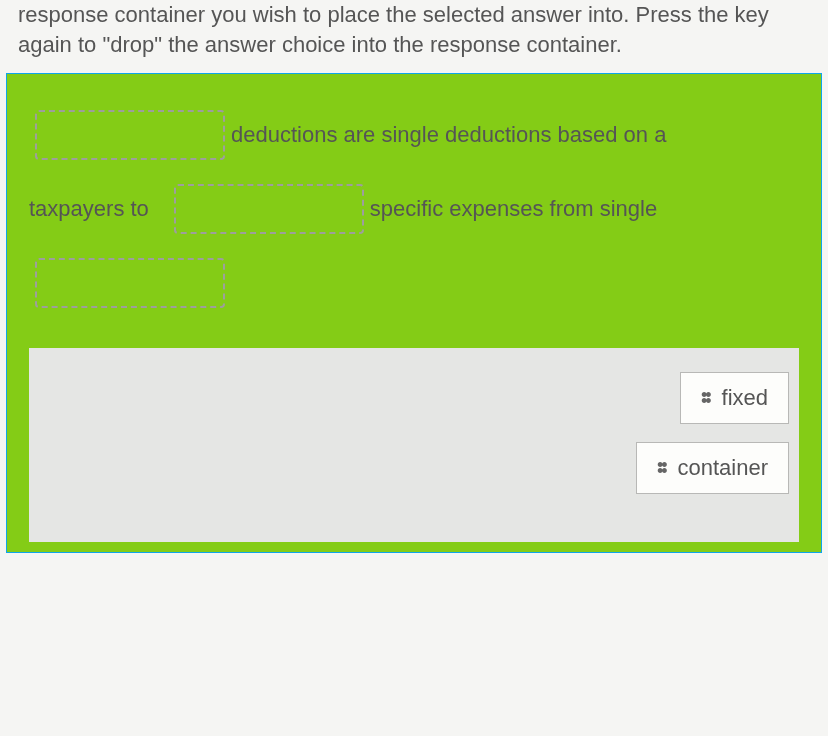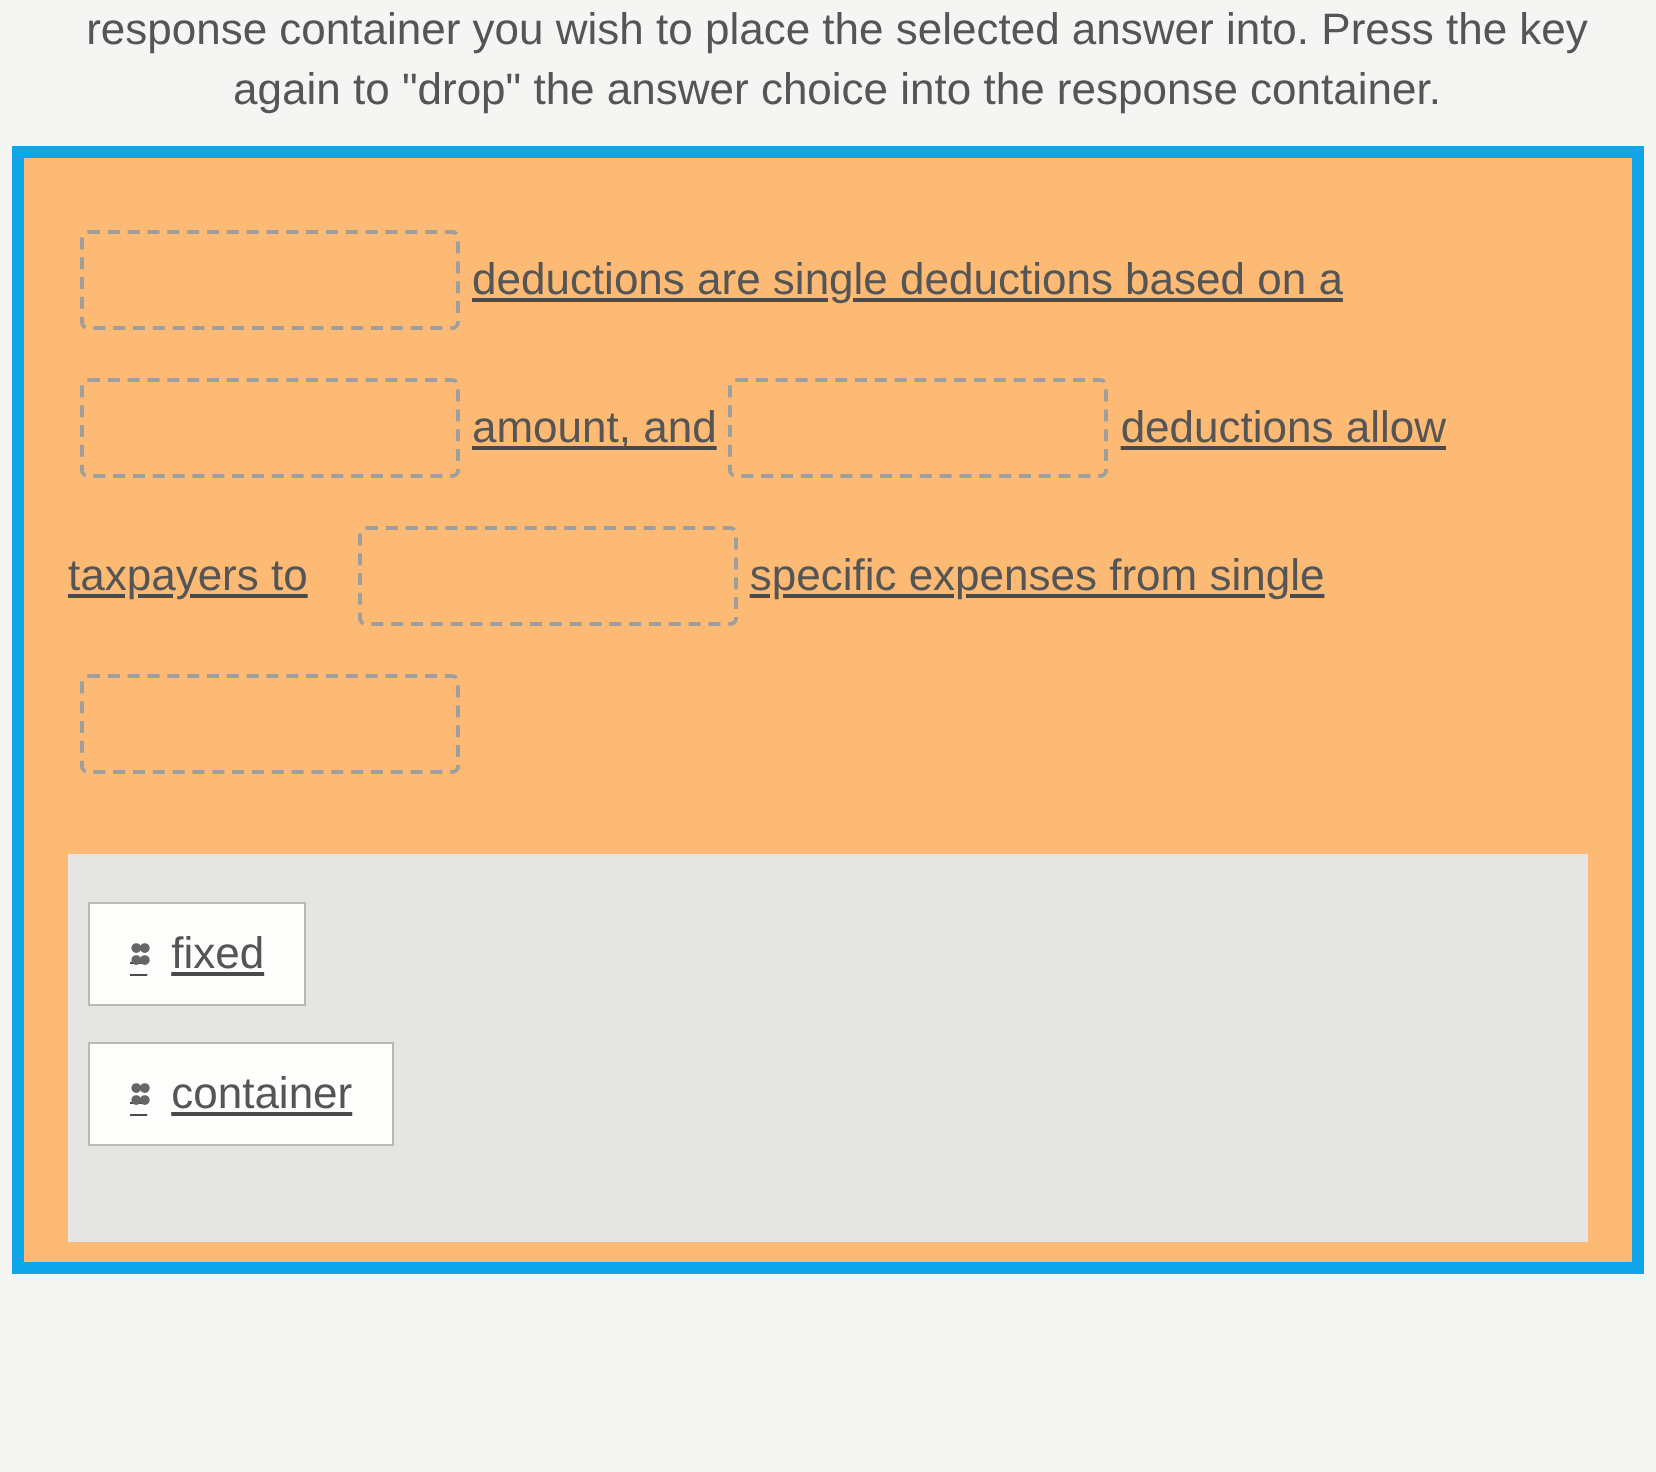--- a/index.html
+++ b/index.html
@@ -9,48 +9,46 @@
     font-family: Arial, Helvetica, sans-serif;
     background: #f5f5f3;
     width: 828px;
     color: #4a4a4a;
   }
   .instructions {
     padding: 0 9px 14px 18px;
     font-size: 22px;
     line-height: 1.35;
     color: #555;
-    text-align: center;
   }
   .work-area {
-    border: 6px solid #0ea5e9;
-    background: #fdba74;
+    border: 1px solid #0ea5e9;
+    background: #84cc16;
     margin: 0 6px;
     padding: 30px 22px 10px 22px;
-    text-decoration: underline;
   }
   .drop-box {
     display: inline-block;
     vertical-align: middle;
     width: 190px;
     height: 50px;
     border: 2px dashed #9e9e9c;
     border-radius: 4px;
     background: transparent;
     margin: 6px 6px;
   }
   .choices-area {
     background: #e5e6e4;
     margin-top: 34px;
     padding: 24px 10px 30px 10px;
     text-align: center;
   }
   .choice-row {
     display: flex;
-    justify-content: flex-start;
+    justify-content: flex-end;
     gap: 20px;
     flex-wrap: wrap;
     margin-bottom: 18px;
   }
   .choice {
     display: inline-flex;
     align-items: center;
     background: #fdfdfb;
     border: 1px solid #b8b8b6;
     padding: 12px 20px;
@@ -84,26 +82,20 @@
 
 <div class="instructions">response container you wish to place the selected answer into. Press the key again to "drop" the answer choice into the response container.</div>
 
 <div class="work-area">
 
   <div class="line">
     <span class="drop-box"></span>
     <span class="txt">deductions are single deductions based on a</span>
   </div>
 
-  <div class="line">
-    <span class="drop-box"></span>
-    <span class="txt">amount, and</span>
-    <span class="drop-box"></span>
-    <span class="txt">deductions allow</span>
-  </div>
 
   <div class="line">
     <span class="txt" style="margin-right:19px">taxpayers to</span>
     <span class="drop-box"></span>
     <span class="txt">specific expenses from single</span>
   </div>
 
   <div class="line">
     <span class="drop-box"></span>
   </div>

